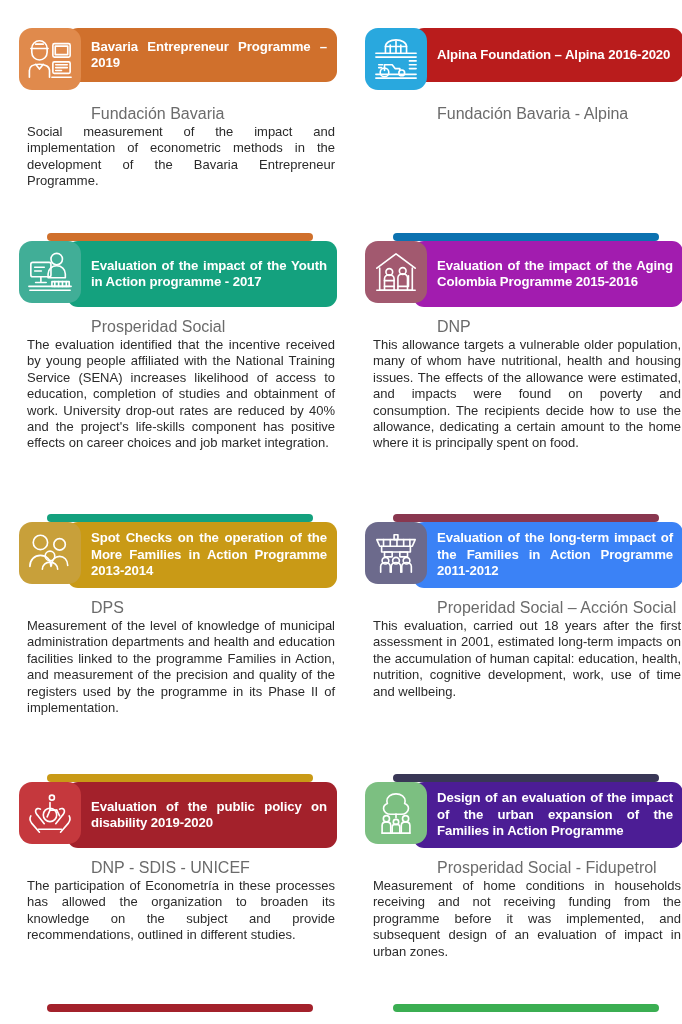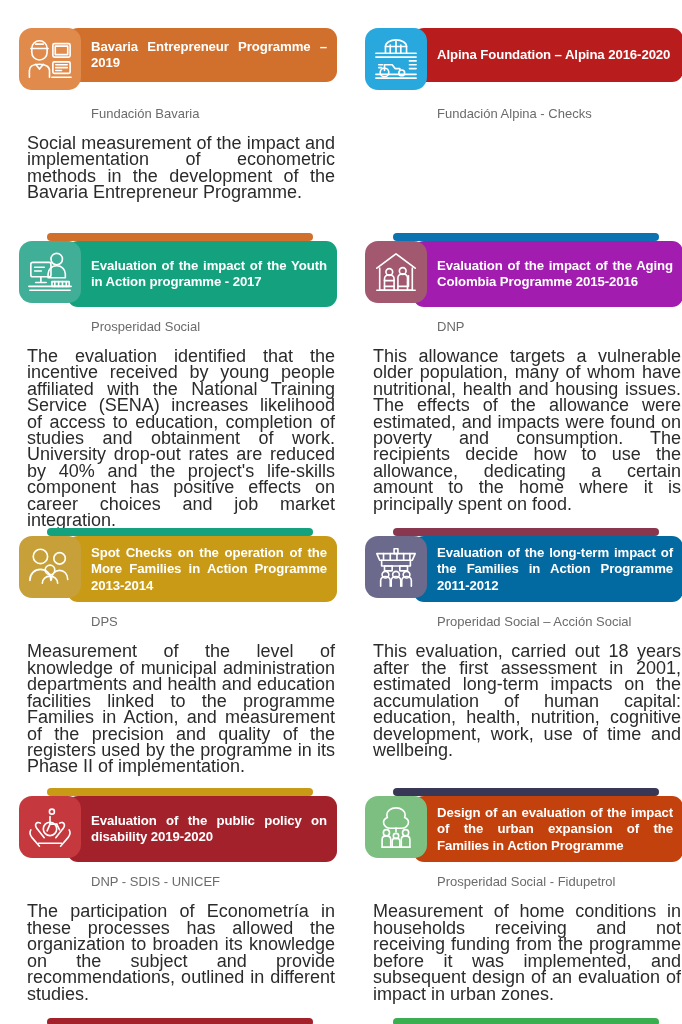--- a/index.html
+++ b/index.html
@@ -57,30 +57,30 @@
     line-height: 16.5px;
     font-weight: bold;
     text-align: justify;
     text-align-last: left;
     letter-spacing: -0.1px;
   }
   .banner.tall { min-height: 66px; }
   
   .credit {
     color: #6b6b6b;
-    font-size: 13px;
+    font-size: 16px;
     line-height: 13px;
     margin: 13px 0 0 72px;
     font-weight: normal;
   }
   
   .body-text {
-    margin-top: 15px;
+    margin-top: 4px;
     color: #2b2b2b;
-    font-size: 18px;
+    font-size: 13px;
     line-height: 16.4px;
     text-align: justify;
     text-align-last: left;
     padding: 0 2px 0 8px;
   }
   
   .rule-wrap {
     margin-top: auto;
     padding: 0 24px 0 28px;
   }
@@ -139,21 +139,21 @@
             <circle cx="12" cy="38" r="4.5"></circle>
             <circle cx="30" cy="38.5" r="3"></circle>
             <path d="M6 30h4M6 33h3"></path>
             <path d="M38 26h7M38 30h7M38 34h7"></path>
           </svg>
         </div>
         <div class="banner" style="background: #b91c1c;">
           <div class="banner-title">Alpina Foundation – Alpina 2016-2020</div>
         </div>
       </div>
-      <div class="credit">Fundación Alpina - Checks</div>
+      <div class="credit">Fundación Bavaria - Alpina</div>
       <div class="rule-wrap">
         <div class="rule" style="background: rgb(12, 114, 176);"></div>
       </div>
     </div>
     <div class="card r2">
       <div class="card-head">
         <div class="icon-tile" style="background: rgb(65, 174, 151);">
           <svg width="46" height="46" viewBox="0 0 48 48" fill="none" stroke="#ffffff" stroke-width="1.7" stroke-linecap="round" stroke-linejoin="round">
             <circle cx="31" cy="10.5" r="6"></circle>
             <path d="M22 26c0-5 4-8.5 9-8.5s9 3.5 9 8.5v4H22z"></path>
@@ -235,21 +235,21 @@
             <path d="M9 17v6h30v-6"></path>
             <path d="M12 23h8v5h-8zM28 23h8v5h-8z"></path>
             <circle cx="13" cy="32" r="3.5"></circle>
             <path d="M8 44v-6c0-2.4 2.2-4 5-4s5 1.6 5 4v6"></path>
             <circle cx="24" cy="32" r="3.5"></circle>
             <path d="M19 44v-6c0-2.4 2.2-4 5-4s5 1.6 5 4v6"></path>
             <circle cx="35" cy="32" r="3.5"></circle>
             <path d="M30 44v-6c0-2.4 2.2-4 5-4s5 1.6 5 4v6"></path>
           </svg>
         </div>
-        <div class="banner tall" style="background: #0369a1; align-items: center;">
+        <div class="banner tall" style="background: #3b82f6; align-items: center;">
           <div class="banner-title">Evaluation of the long-term impact of the Families in Action Programme 2011-2012</div>
         </div>
       </div>
       <div class="credit">Properidad Social – Acción Social</div>
       <div class="body-text">This evaluation, carried out 18 years after the first assessment in 2001, estimated long-term impacts on the accumulation of human capital: education, health, nutrition, cognitive development, work, use of time and wellbeing.</div>
       <div class="rule-wrap">
         <div class="rule" style="background: rgb(57, 55, 86);"></div>
       </div>
     </div>
     <div class="card r4">
@@ -286,21 +286,21 @@
             <path d="M24 25v4"></path>
             <circle cx="14" cy="30" r="3.2"></circle>
             <path d="M9.5 45v-8c0-2.2 2-3.7 4.5-3.7s4.5 1.5 4.5 3.7v8"></path>
             <circle cx="34" cy="30" r="3.2"></circle>
             <path d="M29.5 45v-8c0-2.2 2-3.7 4.5-3.7s4.5 1.5 4.5 3.7v8"></path>
             <circle cx="24" cy="33.5" r="2.8"></circle>
             <path d="M20 45v-6.2c0-1.9 1.8-3.2 4-3.2s4 1.3 4 3.2V45"></path>
             <path d="M9.5 45h29"></path>
           </svg>
         </div>
-        <div class="banner tall" style="background: #c2410c;">
+        <div class="banner tall" style="background: #4c1d95;">
           <div class="banner-title">Design of an evaluation of the impact of the urban expansion of the Families in Action Programme</div>
         </div>
       </div>
       <div class="credit">Prosperidad Social - Fidupetrol</div>
       <div class="body-text">Measurement of home conditions in households receiving and not receiving funding from the programme before it was implemented, and subsequent design of an evaluation of impact in urban zones.</div>
       <div class="rule-wrap">
         <div class="rule" style="background: rgb(59, 174, 82);"></div>
       </div>
     </div>
   </div>

